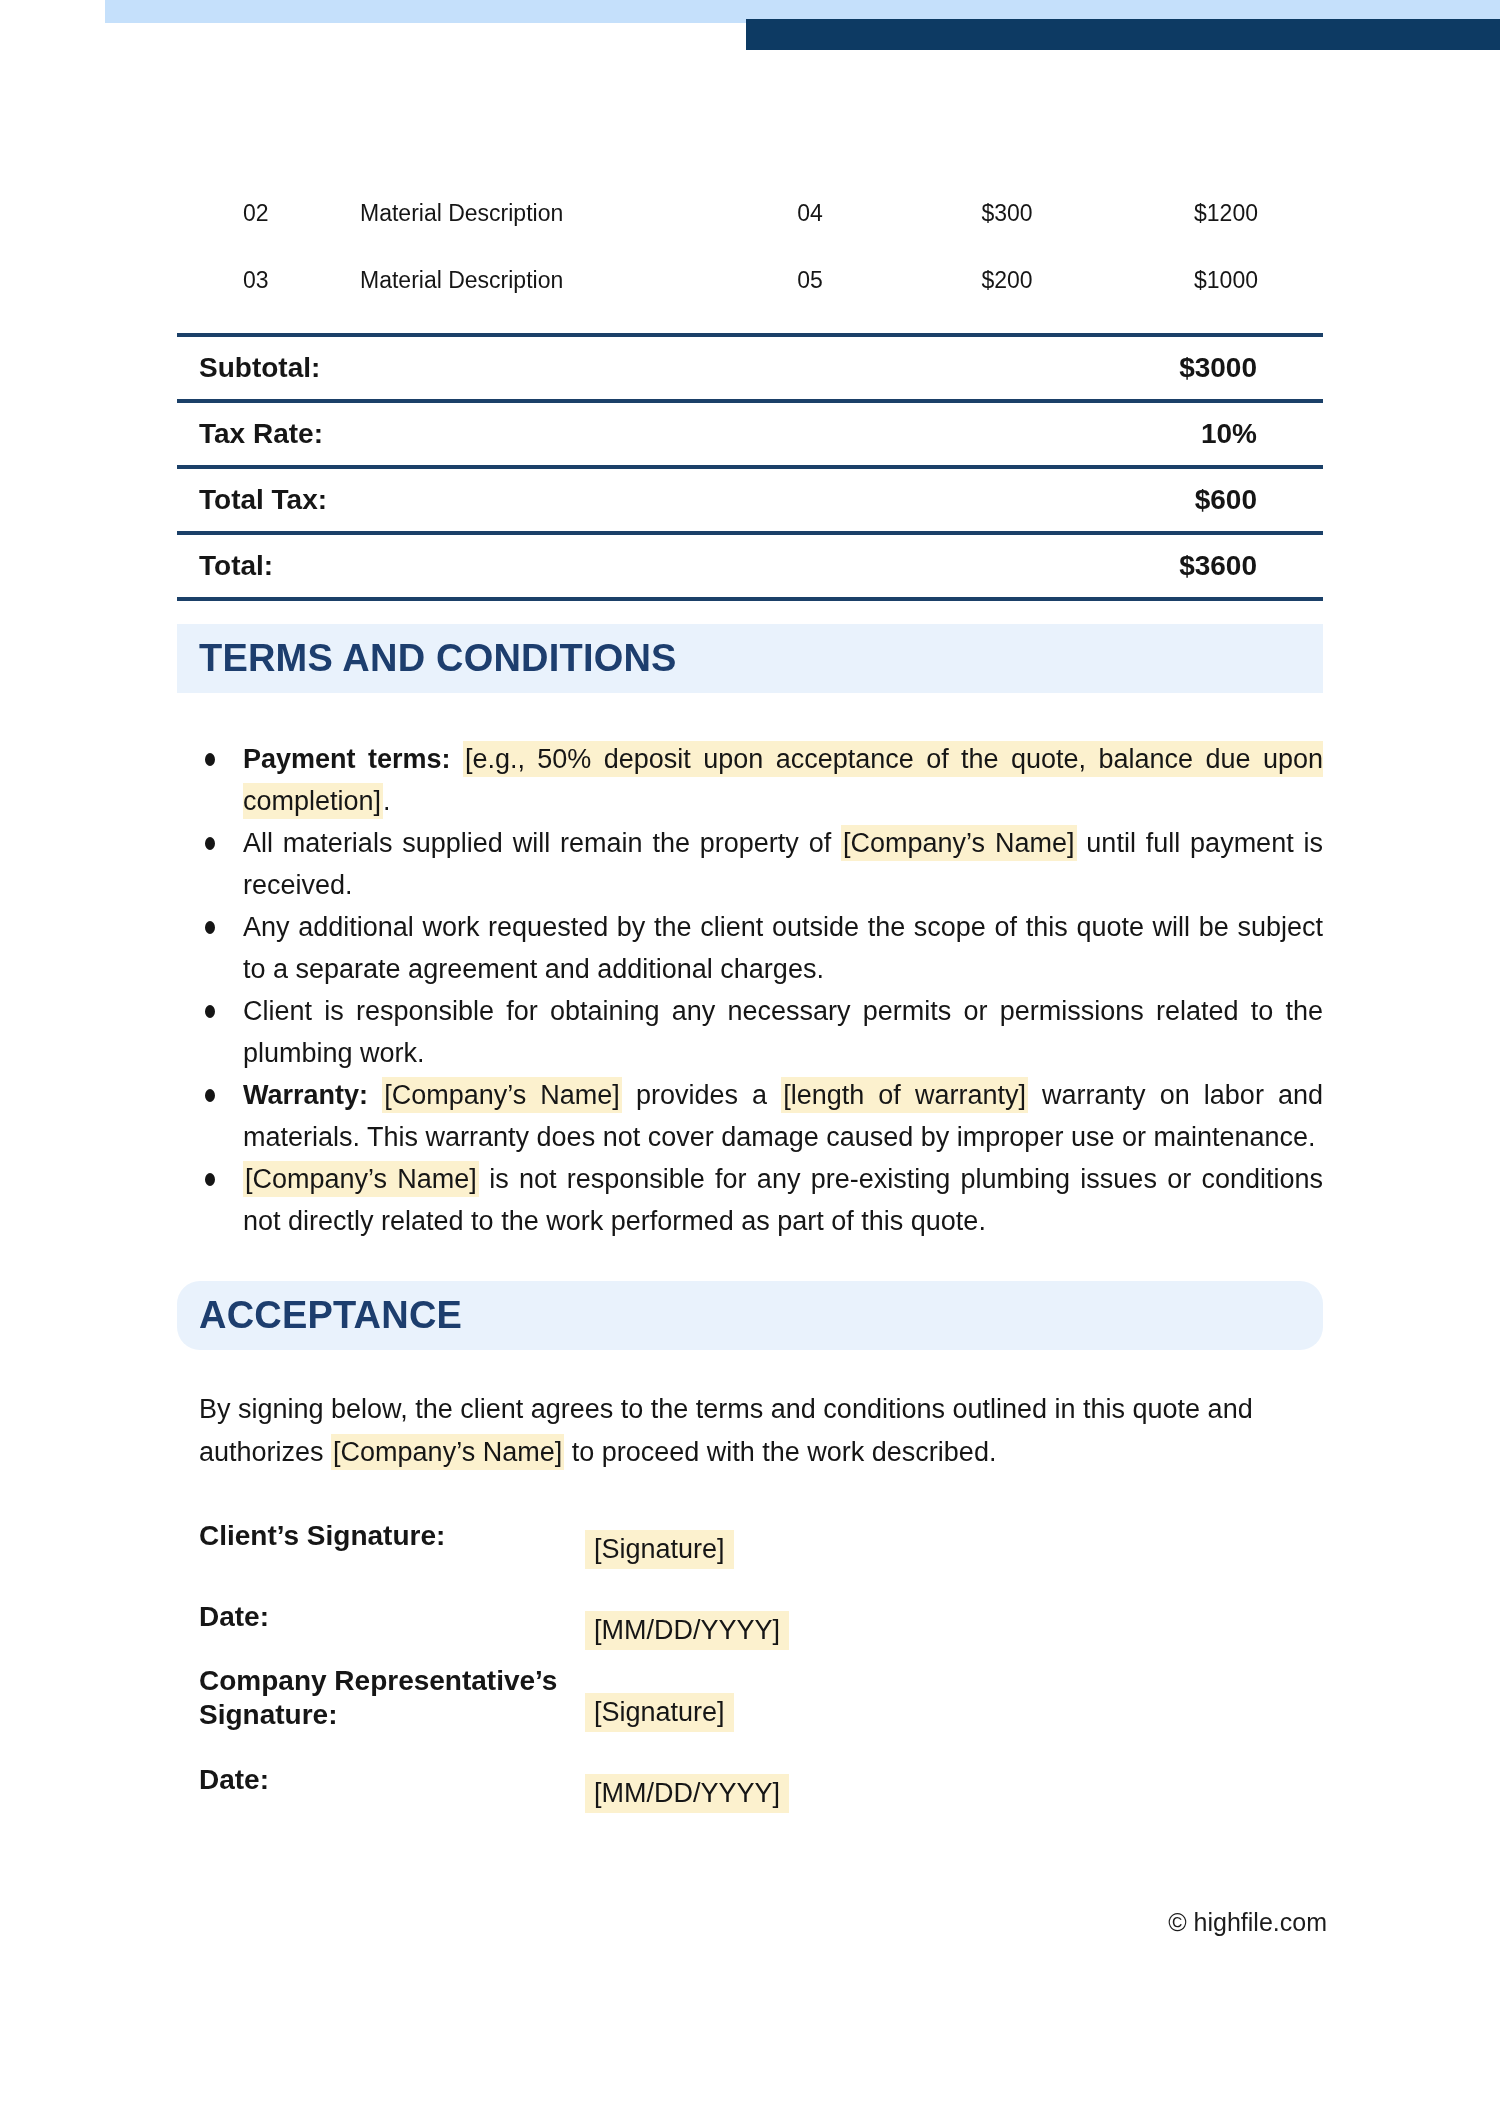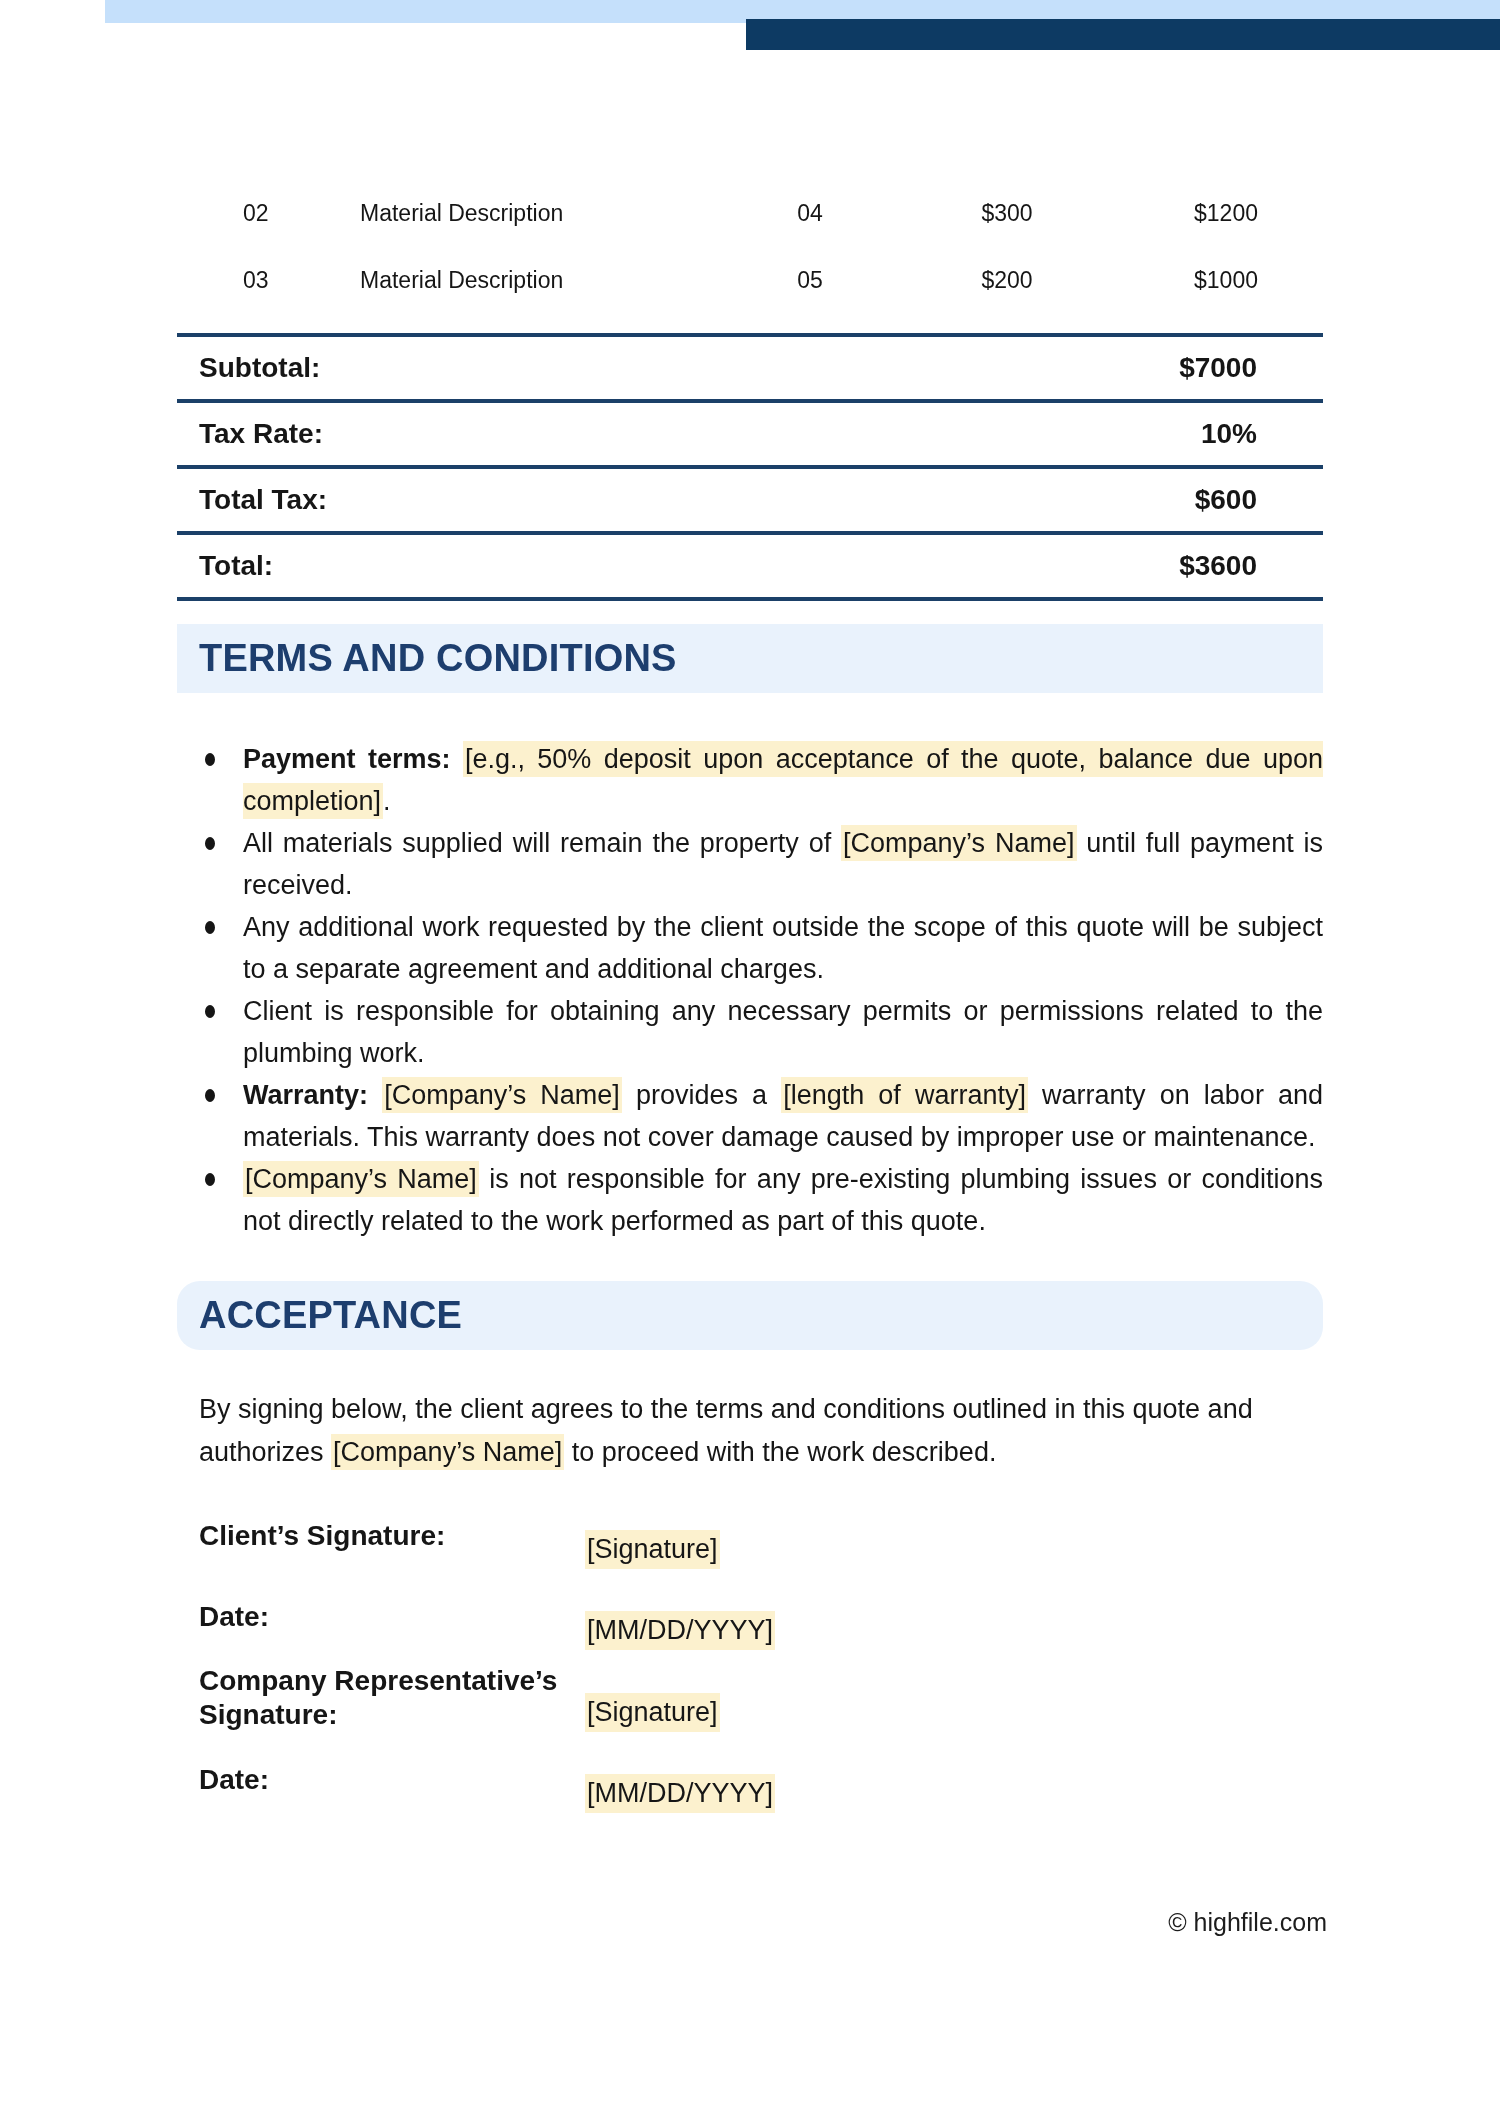--- a/index.html
+++ b/index.html
@@ -51,21 +51,21 @@
   .intro{margin:38px 0 0;padding-left:22px;font-size:27px;line-height:43px;}
 
   
   .sig-rows{margin-top:28px;}
   .sig-row{
     display:grid;grid-template-columns:386px 1fr;align-items:center;
     padding-left:22px;margin-bottom:14px;min-height:44px;
   }
   .sig-label{font-weight:bold;font-size:28px;line-height:34px;}
   .sig-value{font-size:27px;}
-  .sig-value .hl{display:inline-block;padding:4px 2px;margin-top:28px;}
+  .sig-value .hl{display:inline-block;padding:4px 9px;margin-top:28px;}
 
   .footer{position:absolute;top:1908px;right:173px;font-size:25px;color:#1c1c1c;}
 </style>
 </head>
 <body>
 
 <div class="page">
   <div class="topbar-light"></div>
   <div class="topbar-navy"></div>
 
@@ -84,21 +84,21 @@
         <div class="c-desc">Material Description</div>
         <div class="c-qty">05</div>
         <div class="c-unit">$200</div>
         <div class="c-amount">$1000</div>
       </div>
     </div>
 
     <div class="totals">
       <div class="trow">
         <span>Subtotal:</span>
-        <span>$7000</span>
+        <span>$3000</span>
       </div>
       <div class="trow">
         <span>Tax Rate:</span>
         <span>10%</span>
       </div>
       <div class="trow">
         <span>Total Tax:</span>
         <span>$600</span>
       </div>
       <div class="trow">

